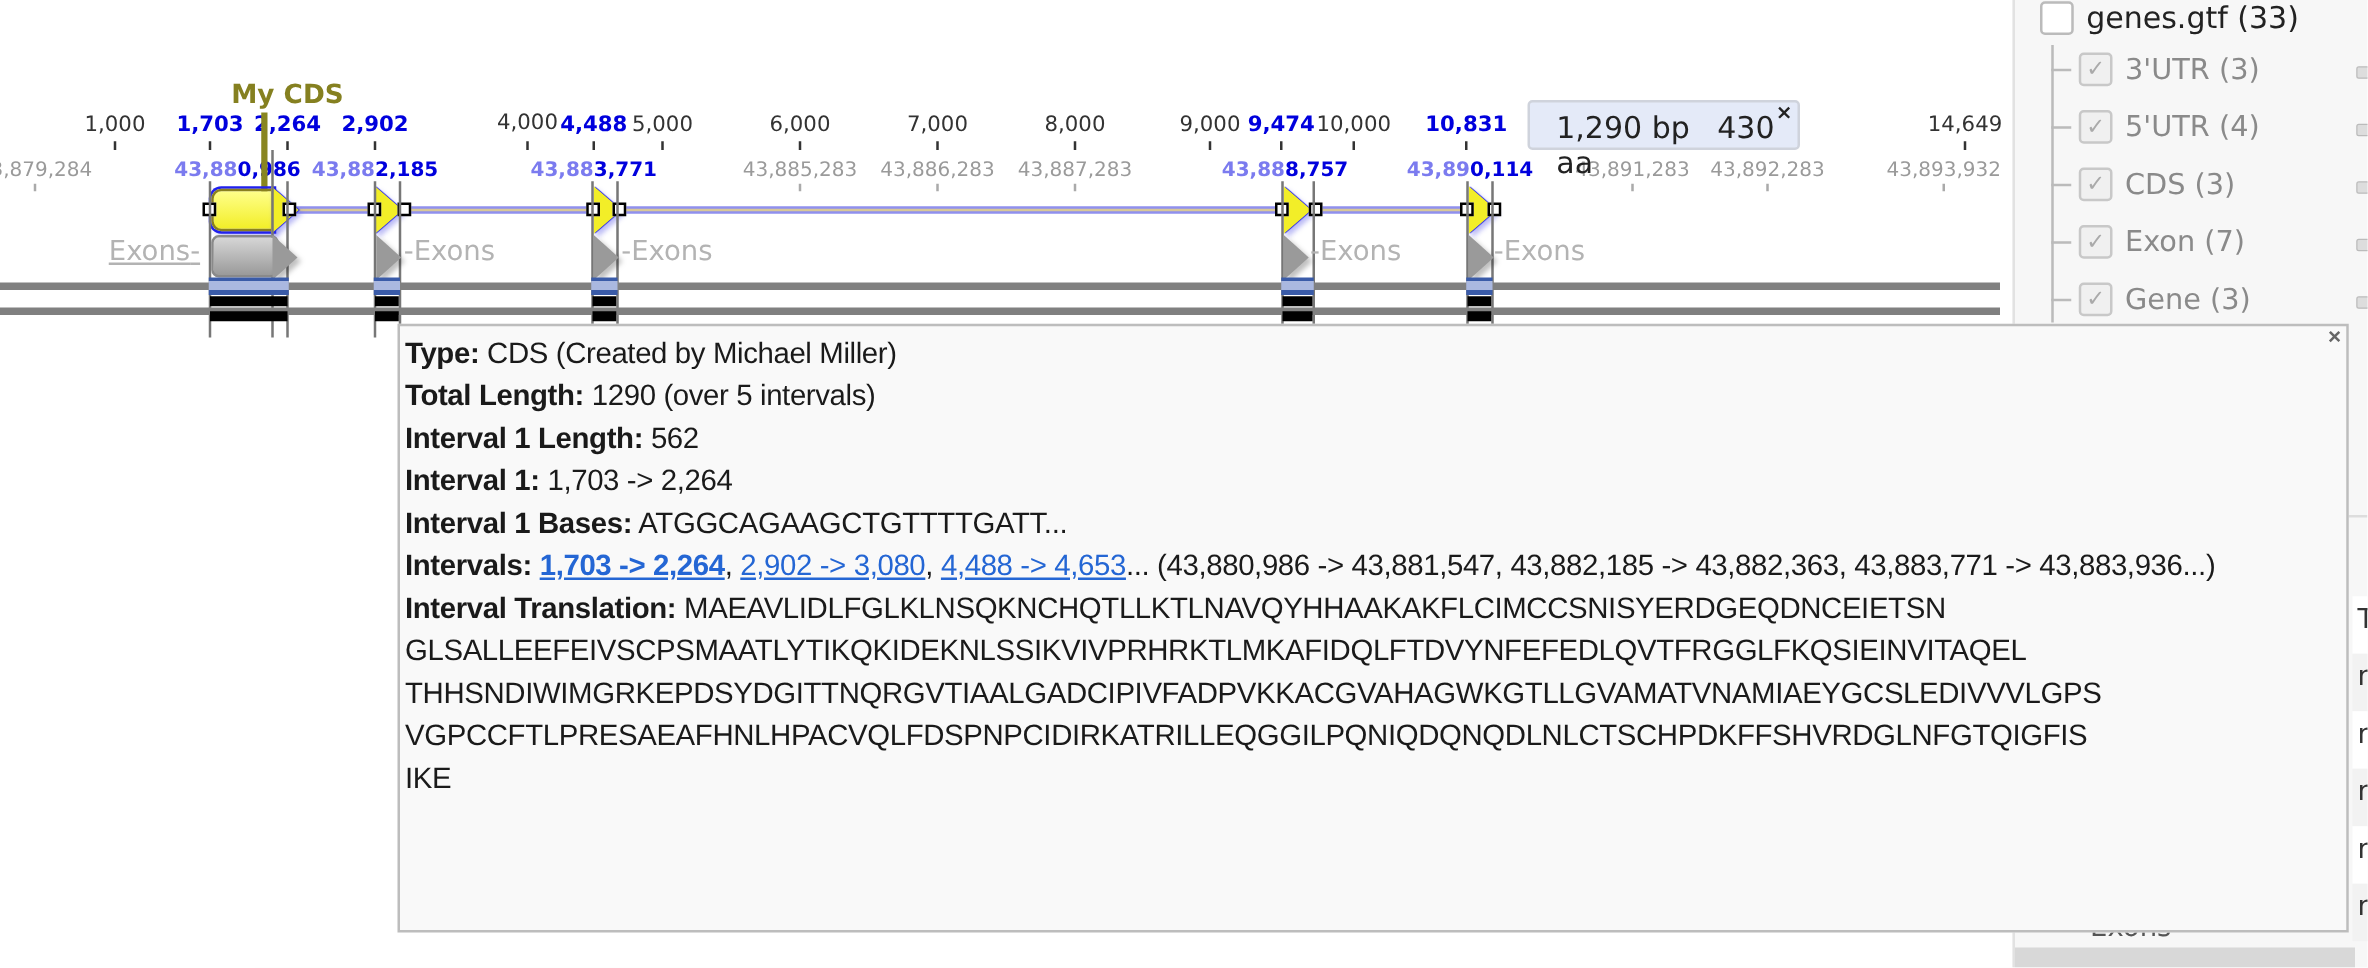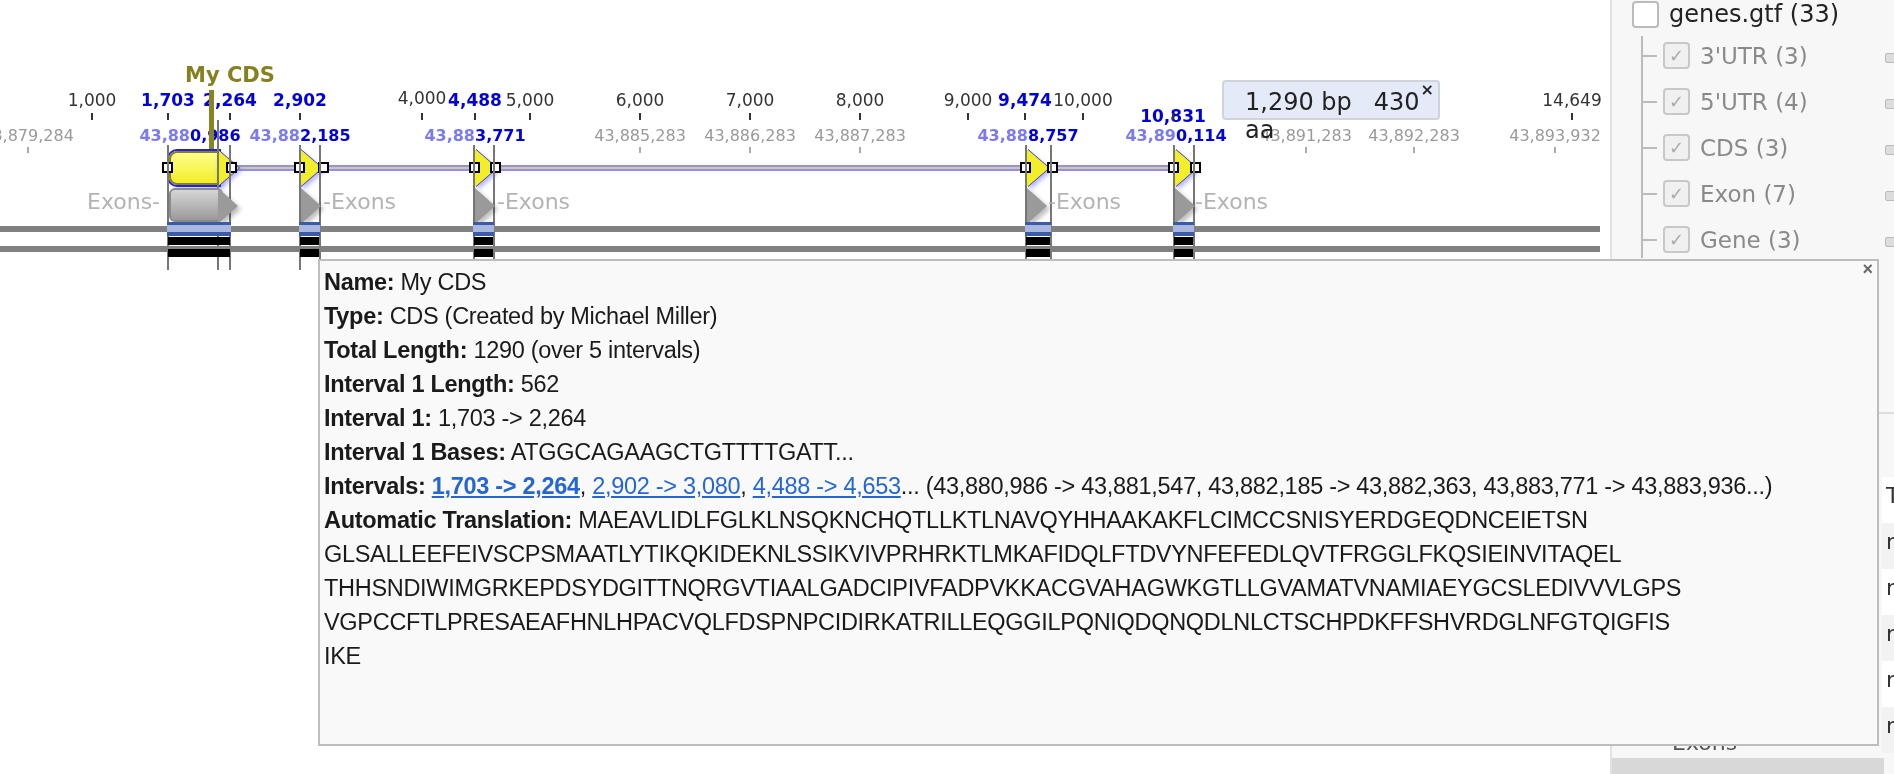--- a/index.html
+++ b/index.html
@@ -90,21 +90,21 @@
         <div class="abs tick-label" style="left: 750px; top: 90px;">7,000</div>
         <div class="tick" style="left: 749px; top: 113px;"></div>
         <div class="abs tick-label" style="left: 860px; top: 90px;">8,000</div>
         <div class="tick" style="left: 859px; top: 113px;"></div>
         <div class="abs tick-label" style="left: 968px; top: 90px;">9,000</div>
         <div class="tick" style="left: 967px; top: 113px;"></div>
         <div class="abs tick-label sel" style="left: 1025px; top: 90px;">9,474</div>
         <div class="tick" style="left: 1024px; top: 113px;"></div>
         <div class="abs tick-label" style="left: 1083px; top: 90px;">10,000</div>
         <div class="tick" style="left: 1082px; top: 113px;"></div>
-        <div class="abs tick-label sel" style="left: 1173px; top: 106px;">10,831</div>
+        <div class="abs tick-label sel" style="left: 1173px; top: 90px;">10,831</div>
         <div class="tick" style="left: 1172px; top: 113px;"></div>
         <div class="abs tick-label" style="left: 1572px; top: 90px;">14,649</div>
         <div class="tick" style="left: 1571px; top: 113px;"></div>
         <div class="abs coord-label" style="left: 28px; top: 126px;">43,879,284</div>
         <div class="coord-tick" style="left: 27px; top: 147px;"></div>
         <div class="abs coord-label" style="left: 640px; top: 126px;">43,885,283</div>
         <div class="coord-tick" style="left: 639px; top: 147px;"></div>
         <div class="abs coord-label" style="left: 750px; top: 126px;">43,886,283</div>
         <div class="coord-tick" style="left: 749px; top: 147px;"></div>
         <div class="abs coord-label" style="left: 860px; top: 126px;">43,887,283</div>
@@ -154,21 +154,21 @@
     <div class="vline" style="left:229px; top:145px; height:125px;"></div>
     <div class="vline" style="left:299px; top:145px; height:125px;"></div>
     <div class="vline" style="left:319px; top:145px; height:125px;"></div>
     <div class="vline" style="left:473px; top:145px; height:125px;"></div>
     <div class="vline" style="left:493px; top:145px; height:125px;"></div>
     <div class="vline" style="left:1025px; top:145px; height:125px;"></div>
     <div class="vline" style="left:1050px; top:145px; height:125px;"></div>
     <div class="vline" style="left:1173px; top:145px; height:125px;"></div>
     <div class="vline" style="left:1193px; top:145px; height:125px;"></div>
 
-    <div class="abs exon-label" style="left:87px; top:189px;"><span>Exons</span>-</div>
+    <div class="abs exon-label" style="left:87px; top:189px;text-decoration:underline;"><span>Exons</span>-</div>
     <div class="gexon" style="left:169px; top:188px; width:54px;"></div>
     <div class="garrow" style="left:218px; top:188px;"></div>
     <div class="garrow" style="left:301px; top:188px;"></div>
     <div class="abs exon-label" style="left:323px; top:189px;">-<span>Exons</span></div>
     <div class="garrow" style="left:475px; top:188px;"></div>
     <div class="abs exon-label" style="left:497px; top:189px;">-<span>Exons</span></div>
     <div class="garrow" style="left:1027px; top:188px;"></div>
     <div class="abs exon-label" style="left:1048px; top:189px;">-<span>Exons</span></div>
     <div class="garrow" style="left:1175px; top:188px;"></div>
     <div class="abs exon-label" style="left:1195px; top:189px;">-<span>Exons</span></div>
@@ -239,26 +239,25 @@
     <div class="col-row" style="top:569px;">n</div>
     <div class="col-row alt" style="top:615px;">n</div>
     <div class="col-row" style="top:661px;">n</div>
     <div class="col-row alt" style="top:707px;">n</div>
     <div class="panel-exons">Exons</div>
     <div class="panel-bottom"></div>
   </div>
 
   <div class="tooltip">
     <span class="tt-close">×</span>
-    <div class="row"><b>Name:</b> <span>My CDS</span></div>
     <div class="row"><b>Type:</b> <span>CDS (Created by Michael Miller)</span></div>
     <div class="row"><b>Total Length:</b> <span>1290 (over 5 intervals)</span></div>
     <div class="row"><b>Interval 1 Length:</b> <span>562</span></div>
     <div class="row"><b>Interval 1:</b> <span>1,703 -&gt; 2,264</span></div>
     <div class="row"><b>Interval 1 Bases:</b> <span>ATGGCAGAAGCTGTTTTGATT...</span></div>
     <div class="row"><b>Intervals:</b> <a class="bold">1,703 -&gt; 2,264</a>, <a>2,902 -&gt; 3,080</a>, <a>4,488 -&gt; 4,653</a><span>... (43,880,986 -&gt; 43,881,547, 43,882,185 -&gt; 43,882,363, 43,883,771 -&gt; 43,883,936...)</span></div>
-    <div class="row"><b>Automatic Translation:</b> <span>MAEAVLIDLFGLKLNSQKNCHQTLLKTLNAVQYHHAAKAKFLCIMCCSNISYERDGEQDNCEIETSN</span></div>
+    <div class="row"><b>Interval Translation:</b> <span>MAEAVLIDLFGLKLNSQKNCHQTLLKTLNAVQYHHAAKAKFLCIMCCSNISYERDGEQDNCEIETSN</span></div>
     <div class="row">GLSALLEEFEIVSCPSMAATLYTIKQKIDEKNLSSIKVIVPRHRKTLMKAFIDQLFTDVYNFEFEDLQVTFRGGLFKQSIEINVITAQEL</div>
     <div class="row">THHSNDIWIMGRKEPDSYDGITTNQRGVTIAALGADCIPIVFADPVKKACGVAHAGWKGTLLGVAMATVNAMIAEYGCSLEDIVVVLGPS</div>
     <div class="row">VGPCCFTLPRESAEAFHNLHPACVQLFDSPNPCIDIRKATRILLEQGGILPQNIQDQNQDLNLCTSCHPDKFFSHVRDGLNFGTQIGFIS</div>
     <div class="row">IKE</div>
   </div>
 </div>
 
 </body></html>

